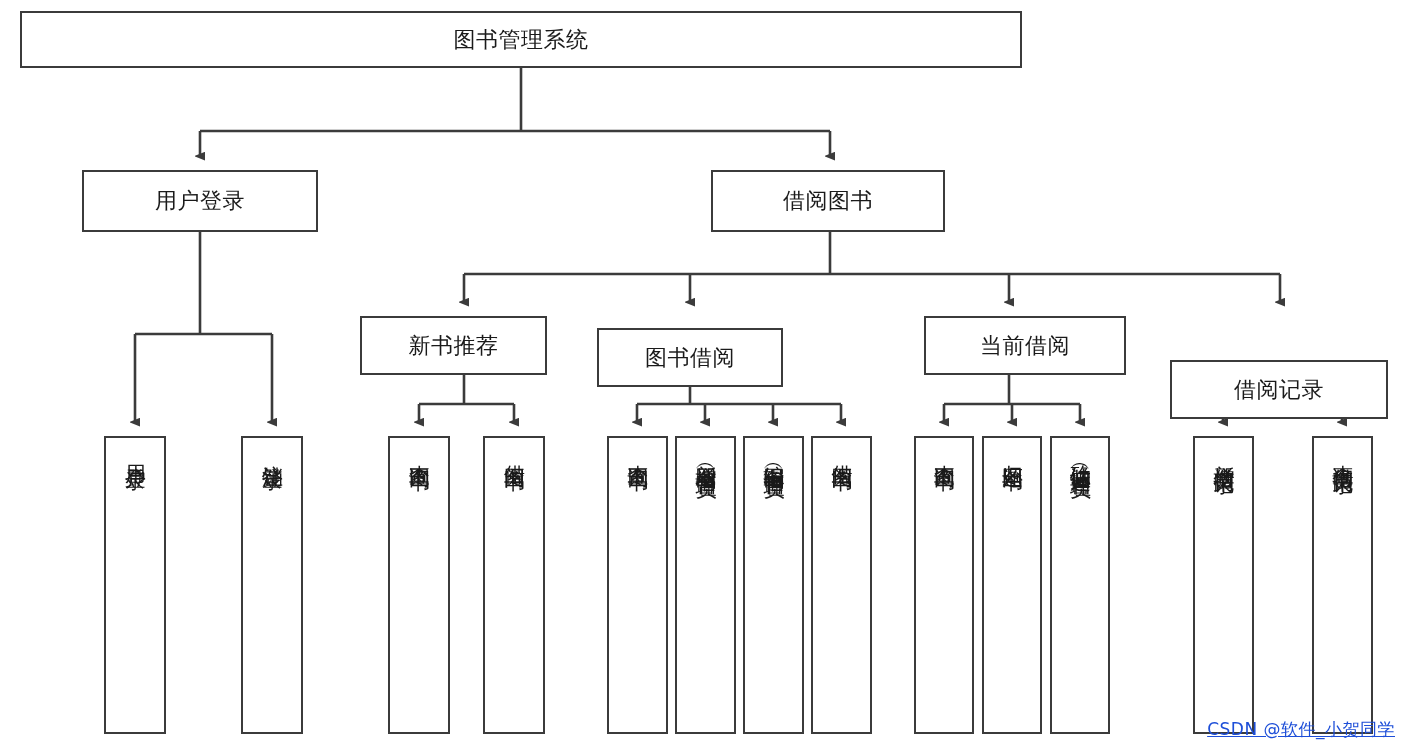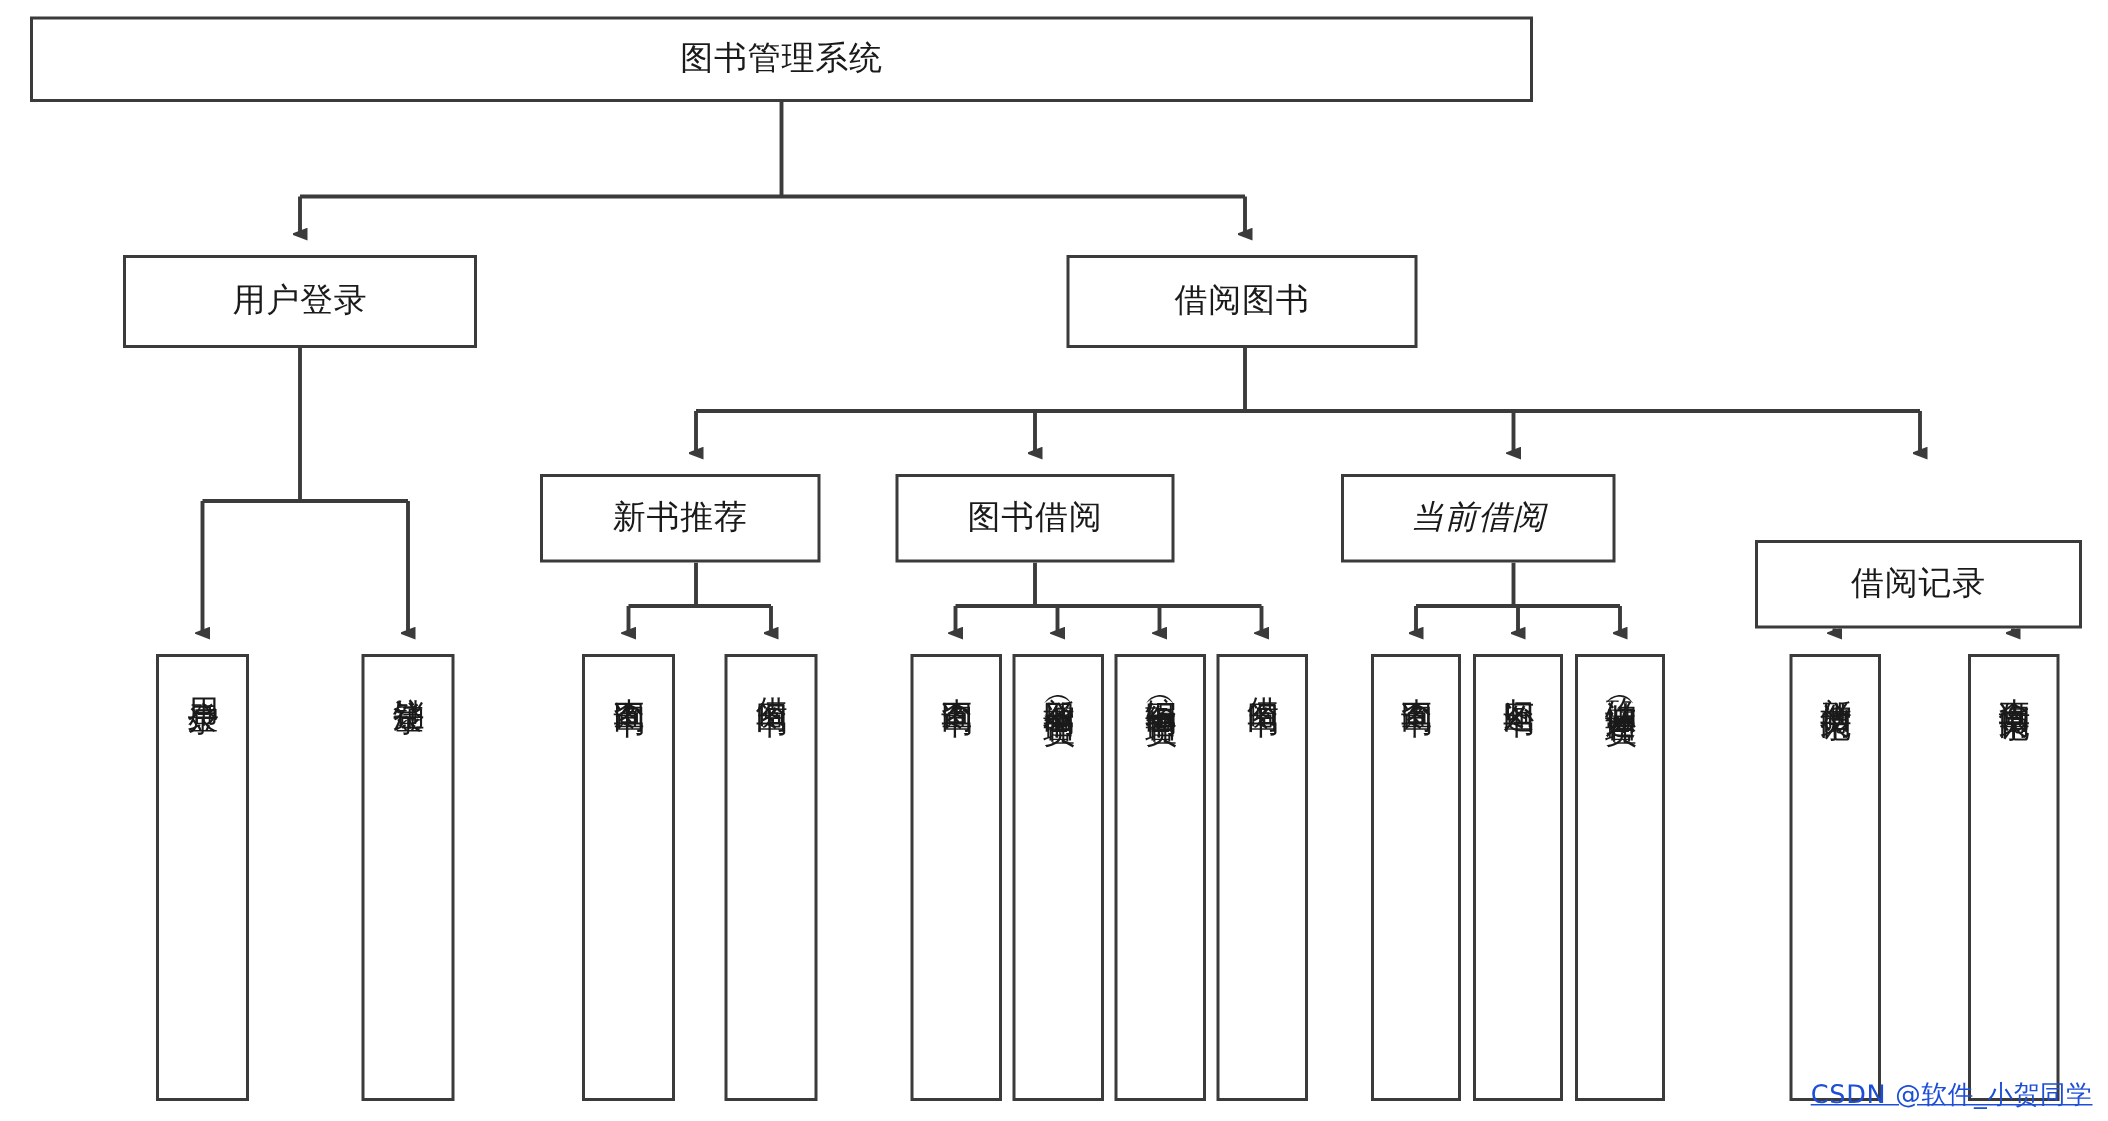--- a/index.html
+++ b/index.html
@@ -131,24 +131,24 @@
   <div class="node" style="left:82px; top:170px; width:236px; height:62px;">
     <span class="node-label">用户登录</span>
   </div>
   <div class="node" style="left:711px; top:170px; width:234px; height:62px;">
     <span class="node-label">借阅图书</span>
   </div>
 
   <div class="node" style="left:360px; top:316px; width:187px; height:59px;">
     <span class="node-label">新书推荐</span>
   </div>
-  <div class="node" style="left:597px; top:316px; width:186px; height:59px;">
+  <div class="node" style="left:597px; top:328px; width:186px; height:59px;">
     <span class="node-label">图书借阅</span>
   </div>
-  <div class="node" style="left:894px; top:316px; width:183px; height:59px;font-style:italic;">
+  <div class="node" style="left:924px; top:316px; width:202px; height:59px;">
     <span class="node-label">当前借阅</span>
   </div>
   <div class="node" style="left:1170px; top:316px; width:218px; height:59px;margin-top:44px;">
     <span class="node-label">借阅记录</span>
   </div>
 
   <div class="node leaf" style="left:104px; top:436px; width:62px; height:298px;">
     <span class="node-label">用户登录</span>
   </div>
   <div class="node leaf" style="left:241px; top:436px; width:62px; height:298px;">

